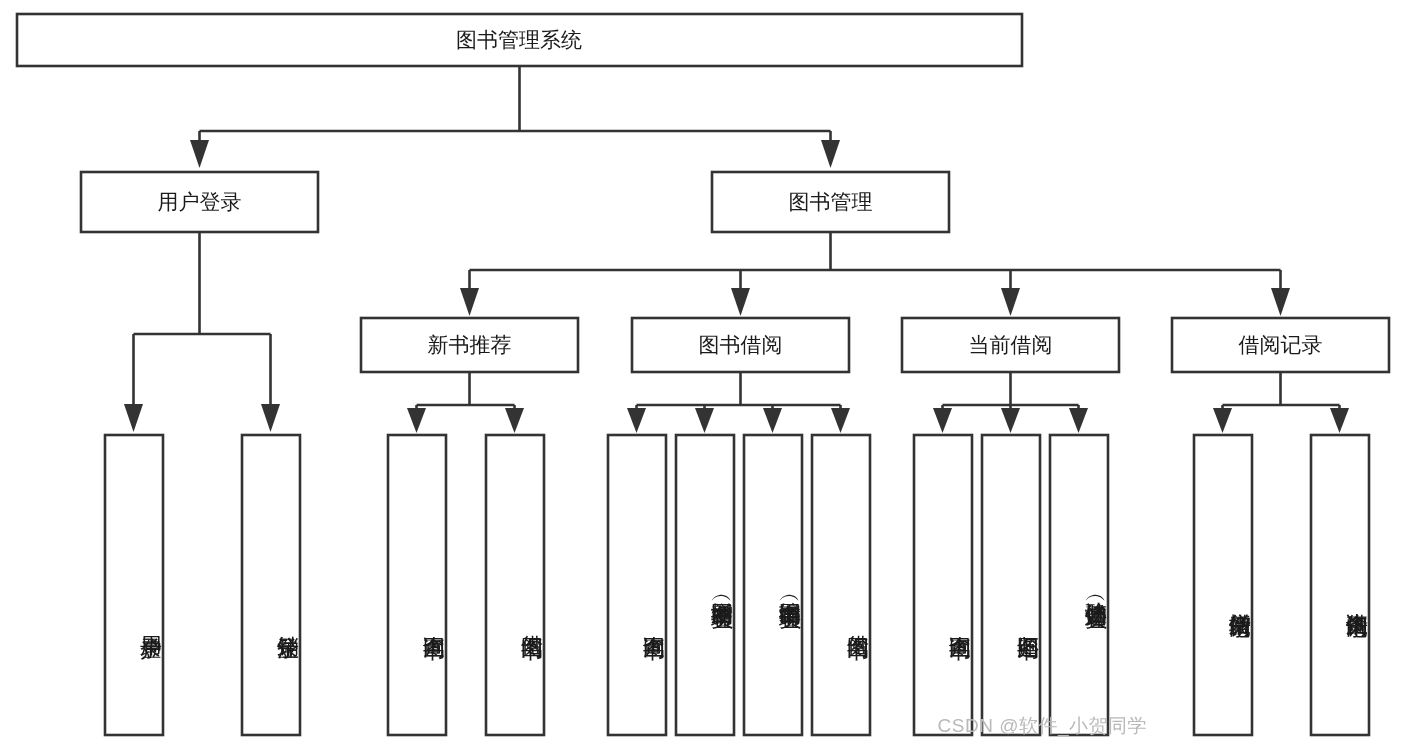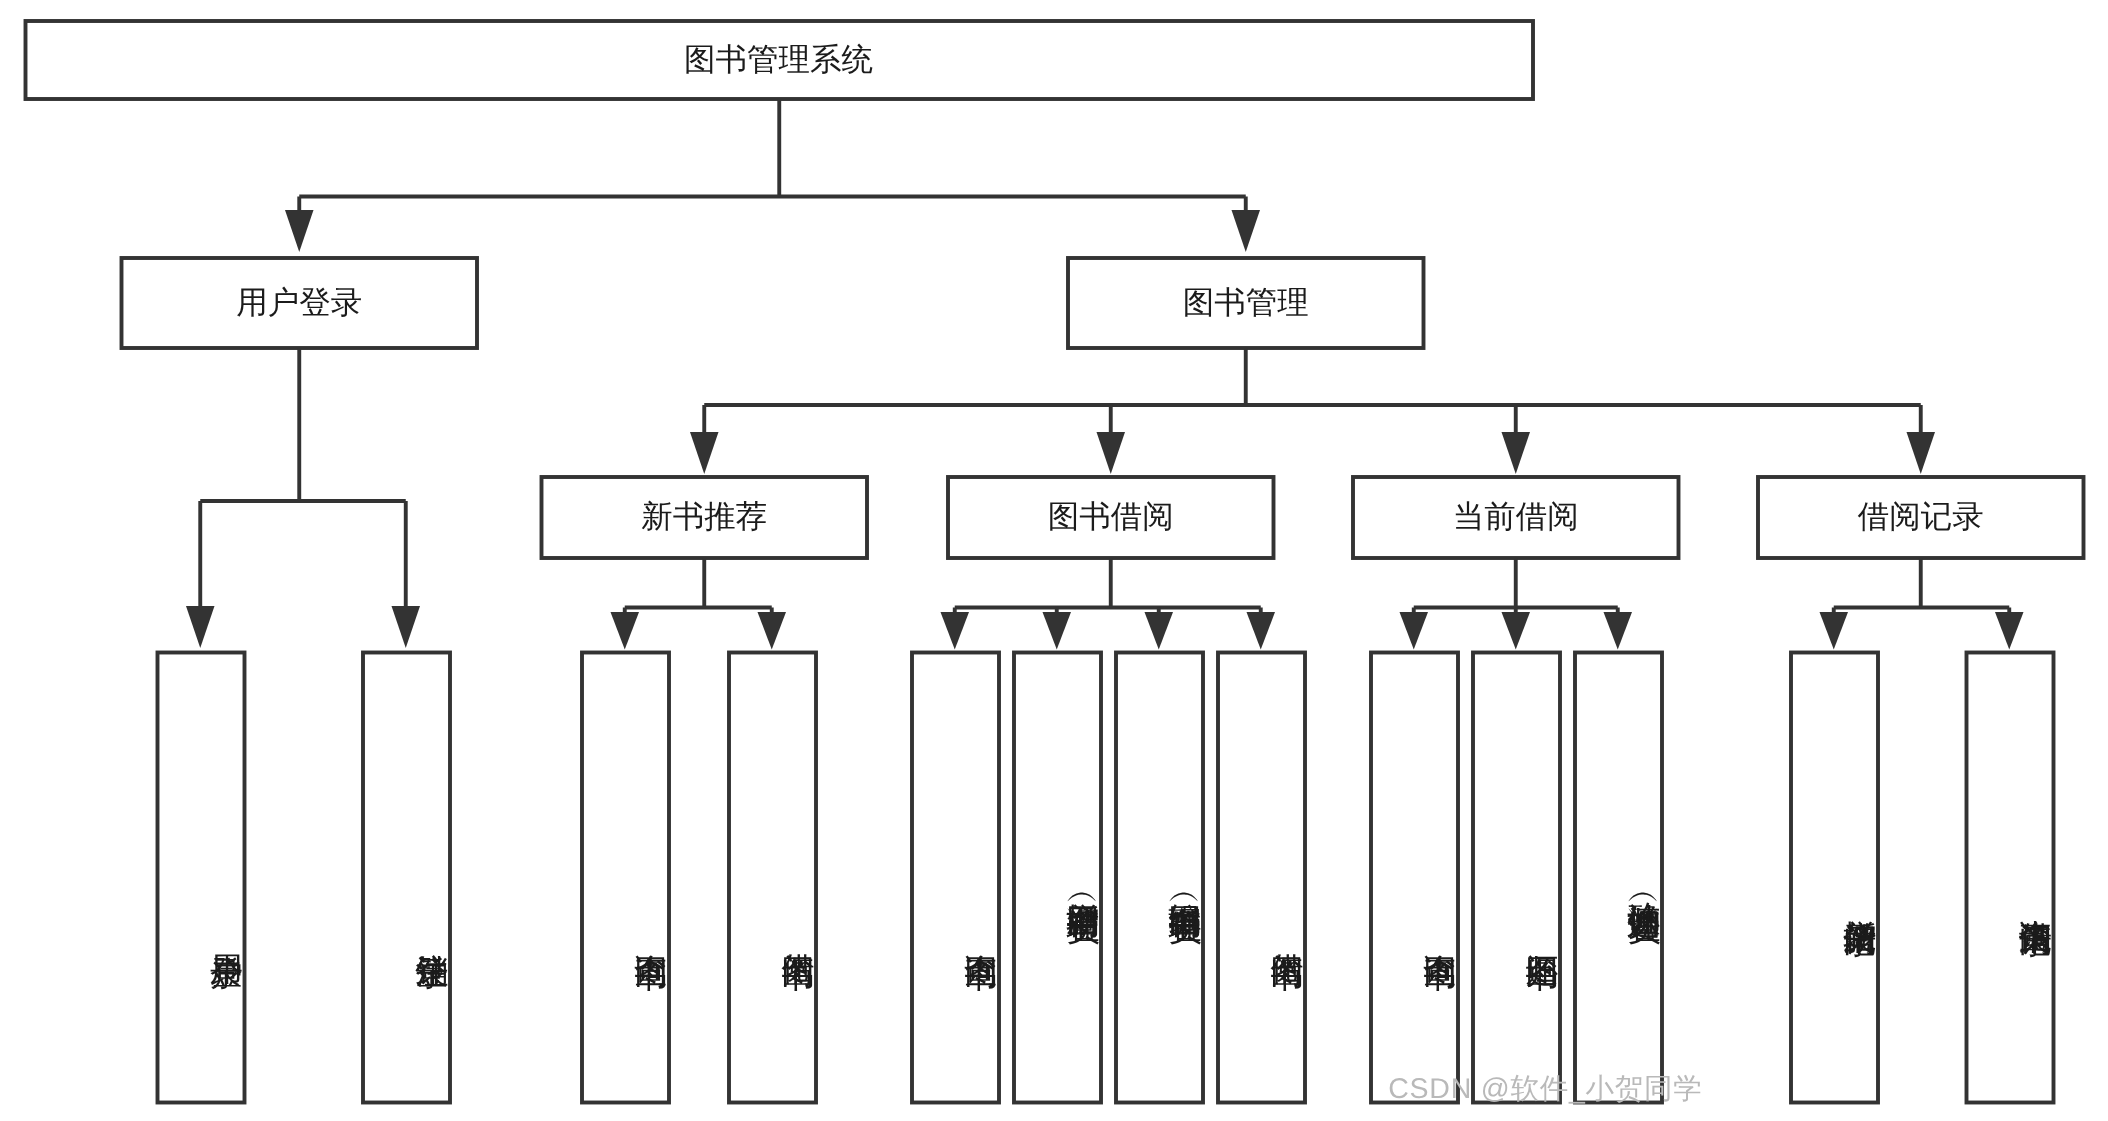--- a/index.html
+++ b/index.html
@@ -68,21 +68,21 @@
   }
   .leaf-label-wrap {
     position: absolute;
     display: flex;
     align-items: center;
     justify-content: center;
     pointer-events: none;
   }
   .watermark {
     position: absolute;
-    right: 12px;
+    right: 0;
     bottom: 8px;
     font-family: "Liberation Sans", "DejaVu Sans", sans-serif;
     font-size: 19px;
     color: #b9b9b9;
     letter-spacing: 0.5px;
     white-space: nowrap;
     text-align: center;
   }
 </style>
 </head>

